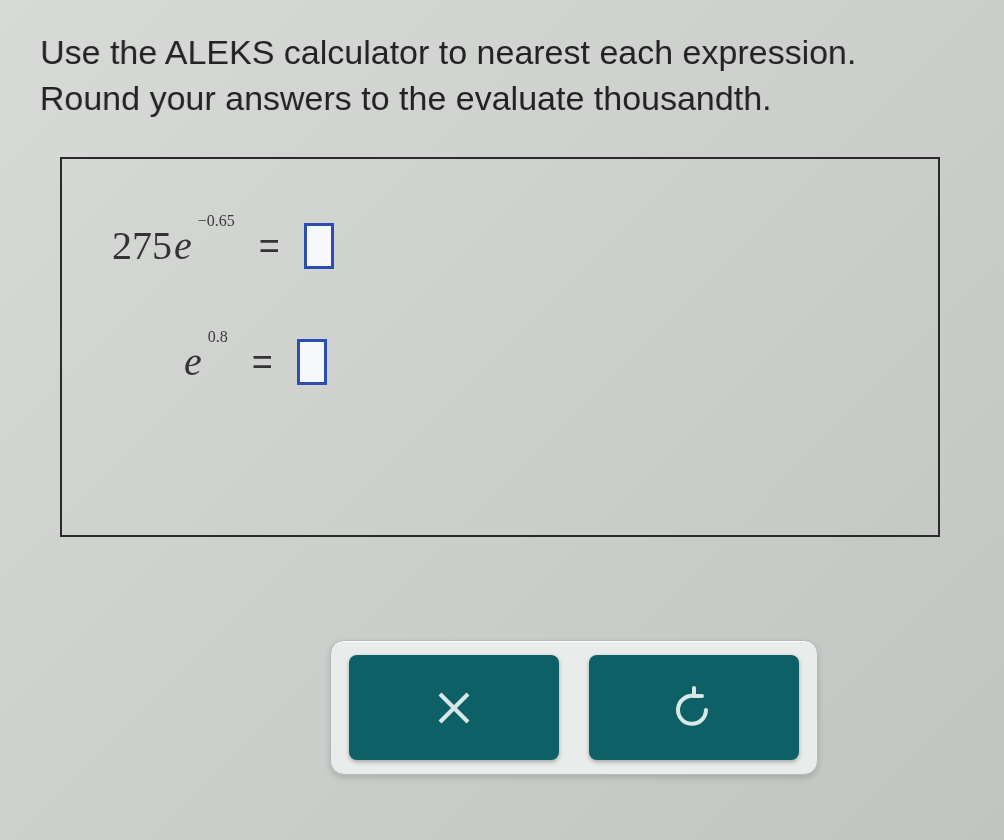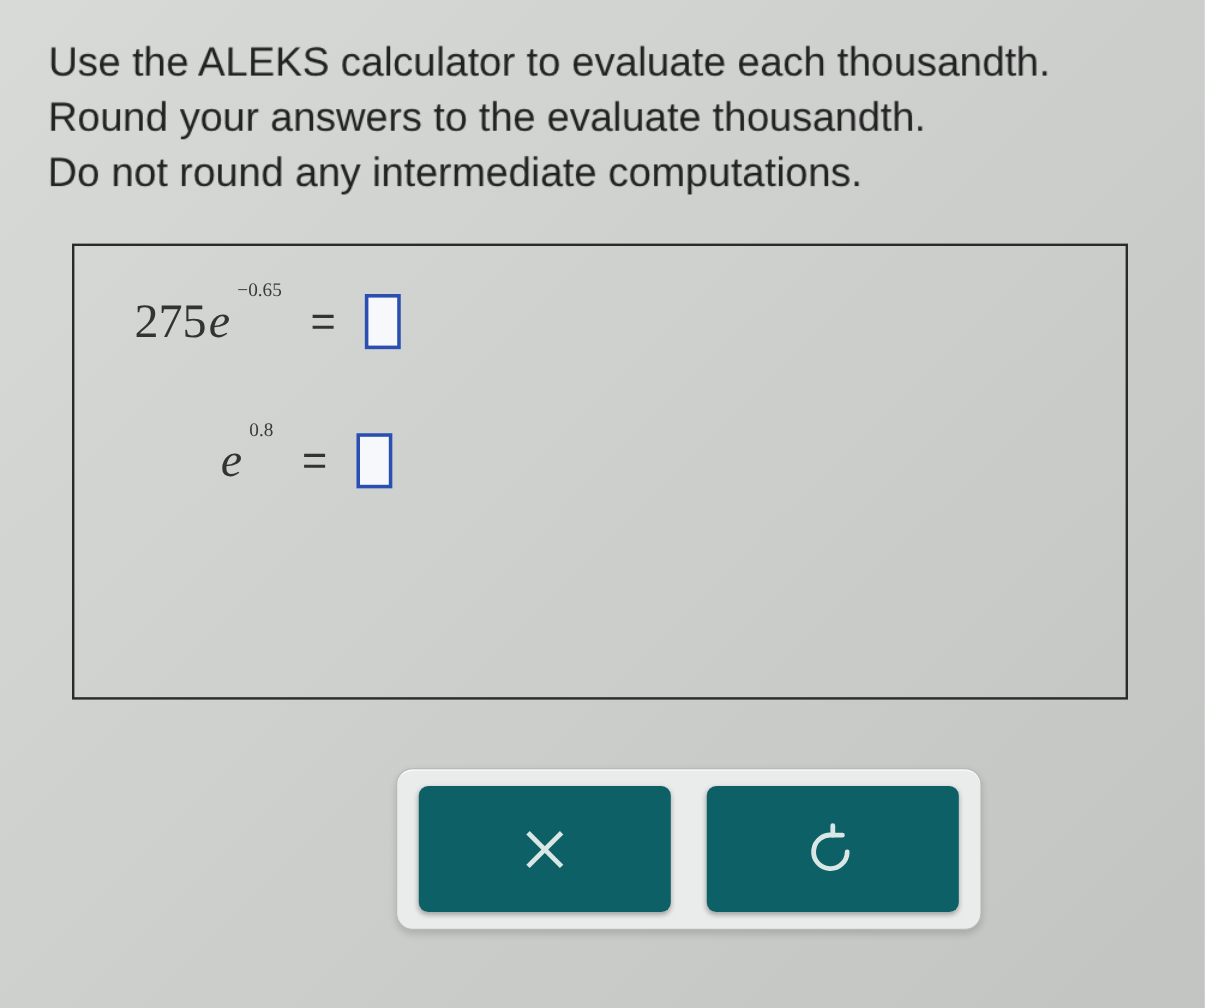--- a/index.html
+++ b/index.html
@@ -18,21 +18,21 @@
     color: #222;
     margin-bottom: 35px;
     transform: perspective(1200px) rotateX(1deg);
   }
   .work-area {
     border: 2px solid #2a2a2a;
     background: rgba(255,255,255,0);
     width: 880px;
     height: 380px;
     margin-left: 20px;
-    padding: 40px 50px;
+    padding: 64px 50px;
     position: relative;
   }
   .expr-row {
     display: flex;
     align-items: center;
     gap: 18px;
     margin-bottom: 70px;
     font-size: 36px;
     color: #333;
   }
@@ -75,23 +75,22 @@
     justify-content: center;
     box-shadow: 0 2px 4px rgba(0,0,0,0.3);
     cursor: pointer;
   }
   .btn svg { stroke: #d9e7e6; stroke-width: 4; fill: none; }
 </style>
 </head>
 <body>
 
 <div class="instructions">
-  <div>Use the ALEKS calculator to evaluate each thousandth.</div>
+  <div>Use the ALEKS calculator to nearest each expression.</div>
   <div>Round your answers to the evaluate thousandth.</div>
-  <div>Do not round any intermediate computations.</div>
 </div>
 
 <div class="work-area">
 
   <div class="expr-row">
     <span class="expr">
       <span class="coef">275</span>
       <span class="base-e">e</span>
       <span class="sup">−0.65</span>
     </span>

